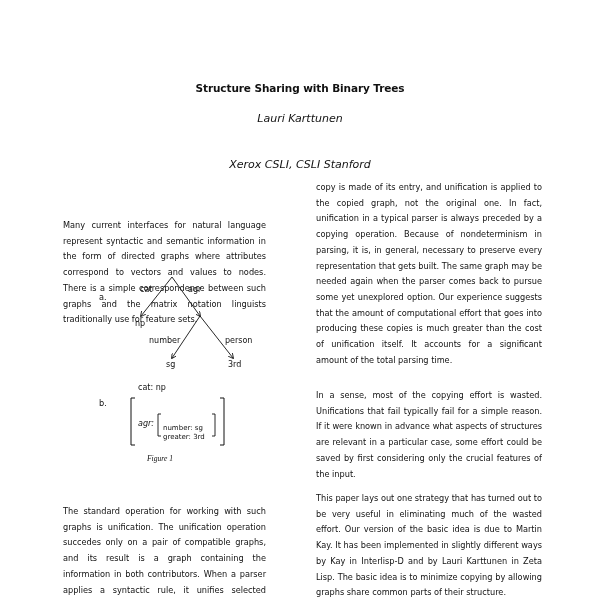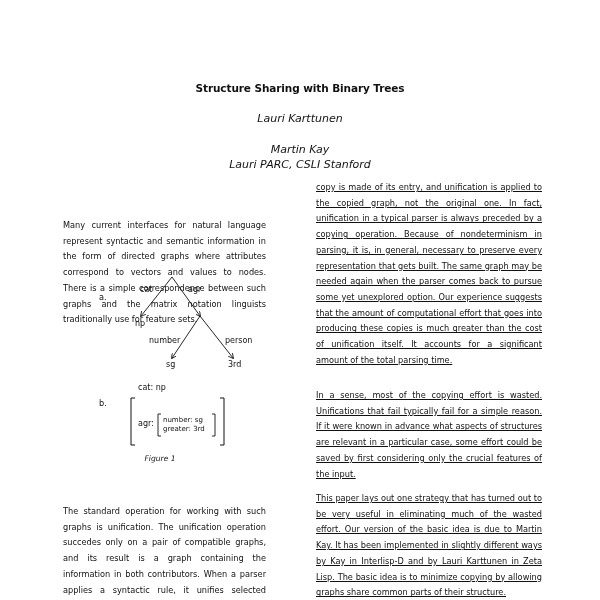--- a/index.html
+++ b/index.html
@@ -6,40 +6,39 @@
   body { width: 600px; height: 600px; position: relative; overflow: hidden;
          font-family: "DejaVu Sans", sans-serif; color: #111; }
   .page { position: absolute; left: 0; top: 0; width: 568px; height: 600px; padding-left: 19px; }
   .title { position: absolute; left: 0; width: 600px; top: 82px; text-align: center;
            font-weight: bold; font-size: 10.5px; letter-spacing: -0.1px; }
   .author { position: absolute; left: 0; width: 600px; text-align: center;
             font-style: italic; font-size: 11px; }
   .col { position: absolute; font-size: 8.2px; line-height: 15.7px; text-align: justify; }
   .col p { margin: 0; }
   .col-left { left: 63px; width: 203px; margin-top: 32px; }
-  .col-right { left: 316px; width: 226px; text-decoration: underline; }
+  .col-right { left: 316px; width: 226px; }
   .para p { text-align-last: left; }
   .section-head { position: absolute; left: 316px; top: 462px; font-weight: bold; font-size: 9.6px; }
   .fig-label { position: absolute; font-size: 8.2px; }
   .caption { position: absolute; left: 0; width: 320px; top: 454px; text-align: center;
-             font-style: italic; font-size: 7.6px; }
+             font-style: italic; font-size: 7.6px; font-family: Liberation Serif, serif; }
   svg text { font-family: "DejaVu Sans", sans-serif; font-size: 8px; fill: #111; }
   .matrix-text { position: absolute; font-size: 8px; }
-  .small-text { position: absolute; font-size: 7px; line-height: 8.5px; }
+  .small-text { position: absolute; font-size: 7px; line-height: 8.5px; margin-top: 8px; }
 </style>
 </head>
 <body>
 
 <div class="page">
 
   <div class="title">Structure Sharing with Binary Trees</div>
 
   <div class="author" style="top:112px">Lauri Karttunen</div>
-  <div class="author" style="top:143px">Martin Kay</div>
-  <div class="author" style="top:158px">Lauri PARC, CSLI Stanford</div>
+  <div class="author" style="top:158px">Xerox CSLI, CSLI Stanford</div>
 
   <div class="col col-left para" style="top:186px">
     <p>Many current interfaces for natural language represent syntactic and semantic information in the form of directed graphs where attributes correspond to vectors and values to nodes.  There is a simple correspondence between such graphs and the matrix notation linguists traditionally use for feature sets.</p>
   </div>
 
   <div class="fig-label" style="left:99px; top:292px;">a.</div>
 
   <svg style="position:absolute; left:0; top:0;" width="600" height="600">
     <defs>
       <marker id="arr" markerWidth="6" markerHeight="6" refX="5" refY="3" orient="auto">
@@ -59,21 +58,21 @@
     <text x="228" y="367">3rd</text>
 
     <path d="M135,398 L131,398 L131,445 L135,445" fill="none" stroke="#111" stroke-width="1"></path>
     <path d="M220,398 L224,398 L224,445 L220,445" fill="none" stroke="#111" stroke-width="1"></path>
     <path d="M161,414 L158,414 L158,436 L161,436" fill="none" stroke="#111" stroke-width="0.9"></path>
     <path d="M212,414 L215,414 L215,436 L212,436" fill="none" stroke="#111" stroke-width="0.9"></path>
   </svg>
 
   <div class="fig-label" style="left:99px; top:398px;">b.</div>
   <div class="matrix-text" style="left:138px; top:383px;">cat: np</div>
-  <div class="matrix-text" style="left:138px; top:419px;">agr:</div>
+  <div class="matrix-text" style="left:138px; top:419px;font-style:italic;">agr:</div>
   <div class="small-text" style="left:163px; top:416px;">number: sg</div>
   <div class="small-text" style="left:163px; top:425px;">greater: 3rd</div>
 
   <div class="caption">Figure 1</div>
 
   <div class="col col-left para" style="top:472px">
     <p>The standard operation for working with such graphs is unification. The unification operation succedes only on a pair of compatible graphs, and its result is a graph containing the information in both contributors.  When a parser applies a syntactic rule, it unifies selected features of input constituents to check constraints and to build a representation for the output constituent.</p>
   </div>
 
   <div class="col col-right para" style="top:180px">

